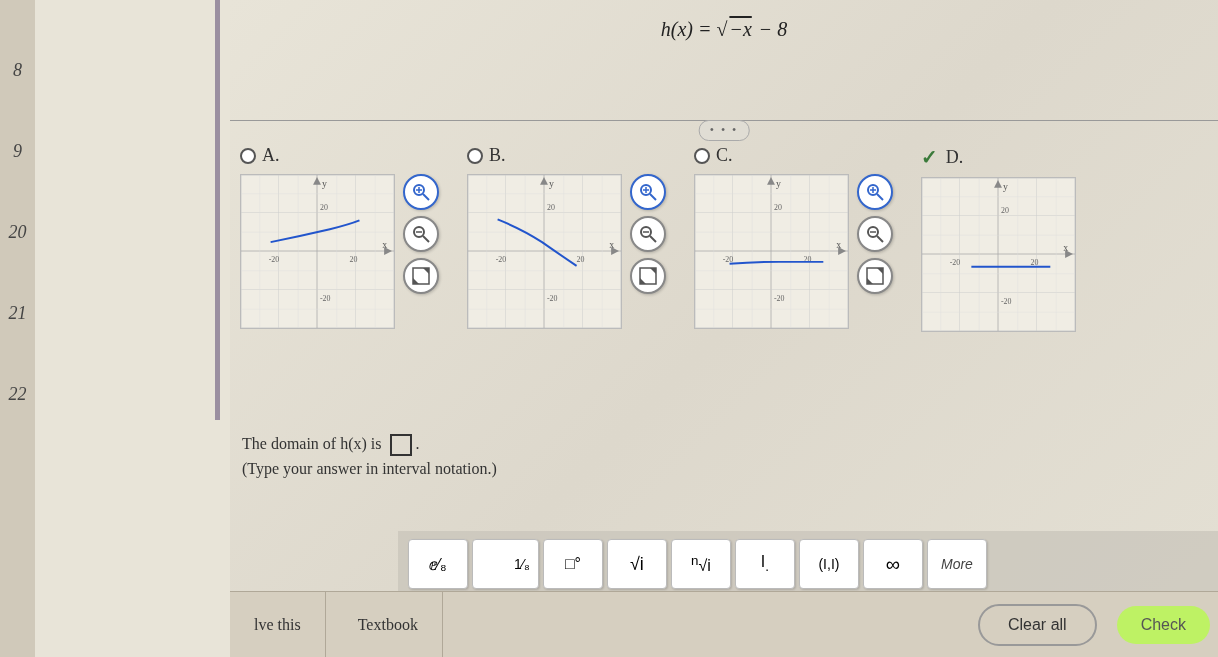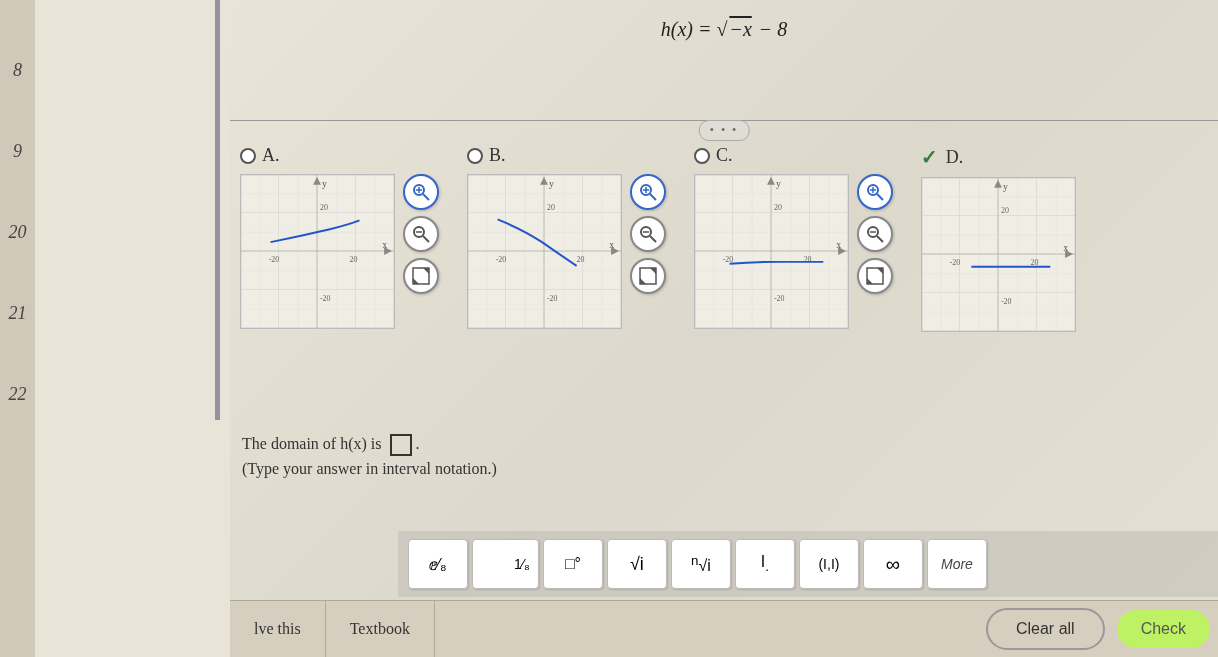--- a/index.html
+++ b/index.html
@@ -206,25 +206,25 @@
       font-size: 14px;
       font-style: italic;
       color: #444;
     }
 
     .bottom-bar {
       position: absolute;
       bottom: 0;
       left: 230px;
       right: 0;
-      height: 57px;
+      height: 66px;
       background: #d6cfc0;
       display: flex;
       align-items: center;
-      gap: 0;
+      gap: 8px;
       border-top: 1px solid #b0a898;
     }
 
     .bottom-btn {
       height: 100%;
       padding: 0 24px;
       display: flex;
       align-items: center;
       font-size: 16px;
       color: #333;

